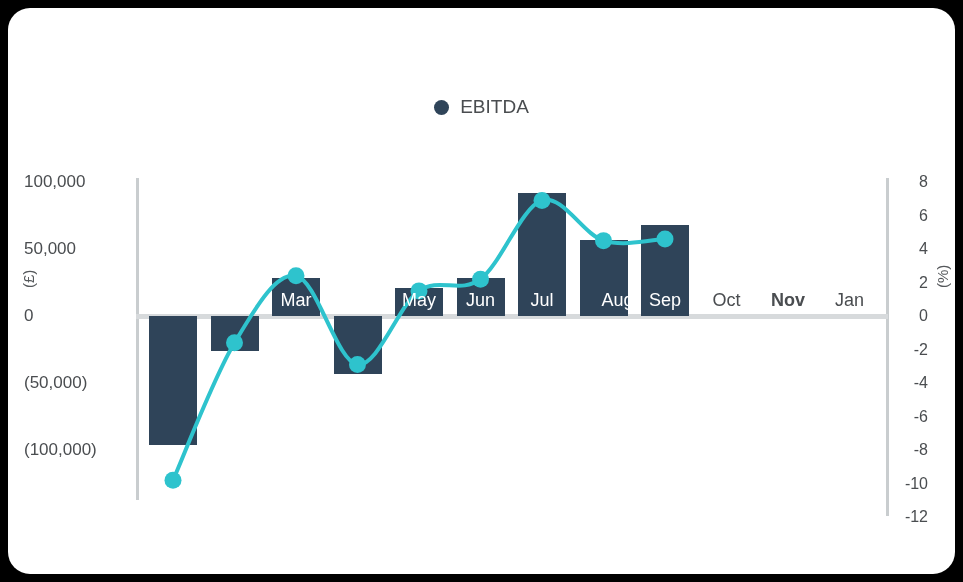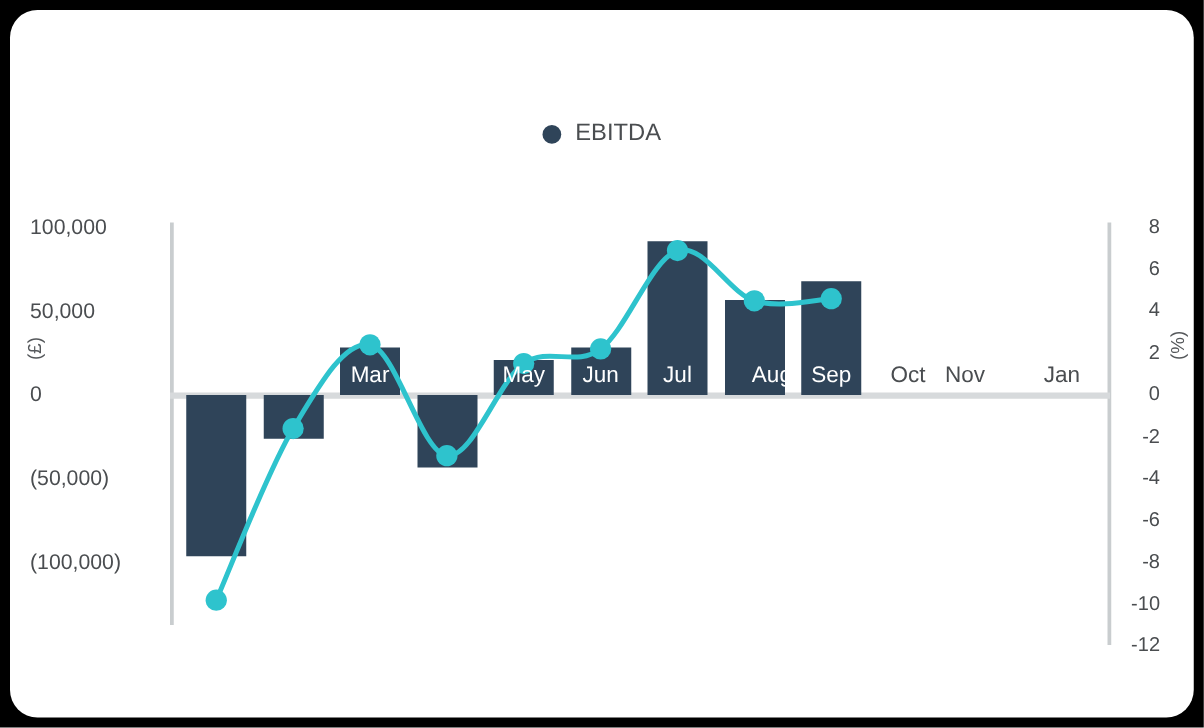--- a/index.html
+++ b/index.html
@@ -136,18 +136,18 @@
         <div class="month-label on-bar" style="left: 165px; top: 292px;">Jan</div>
         <div class="month-label on-bar" style="left: 226.5px; top: 292px;">Feb</div>
         <div class="month-label on-bar" style="left: 288px; top: 292px;">Mar</div>
         <div class="month-label on-bar" style="left: 349.5px; top: 292px;">Apr</div>
         <div class="month-label on-bar" style="left: 411px; top: 292px;">May</div>
         <div class="month-label on-bar" style="left: 472.5px; top: 292px;">Jun</div>
         <div class="month-label on-bar" style="left: 534px; top: 292px;">Jul</div>
         <div class="month-label on-bar" style="left: 595.5px; top: 292px; margin-left: 14px;">Aug</div>
         <div class="month-label on-bar" style="left: 657px; top: 292px;">Sep</div>
         <div class="month-label off-bar" style="left: 718.5px; top: 292px;">Oct</div>
-        <div class="month-label off-bar" style="left: 764px; top: 292px;">Nov</div>
+        <div class="month-label off-bar" style="left: 780px; top: 292px; font-weight: bold;">Nov</div>
         <div class="month-label off-bar" style="left: 841.5px; top: 292px;">Jan</div>
       </div>
 
   </div>
 </div>
 
 </body></html>

